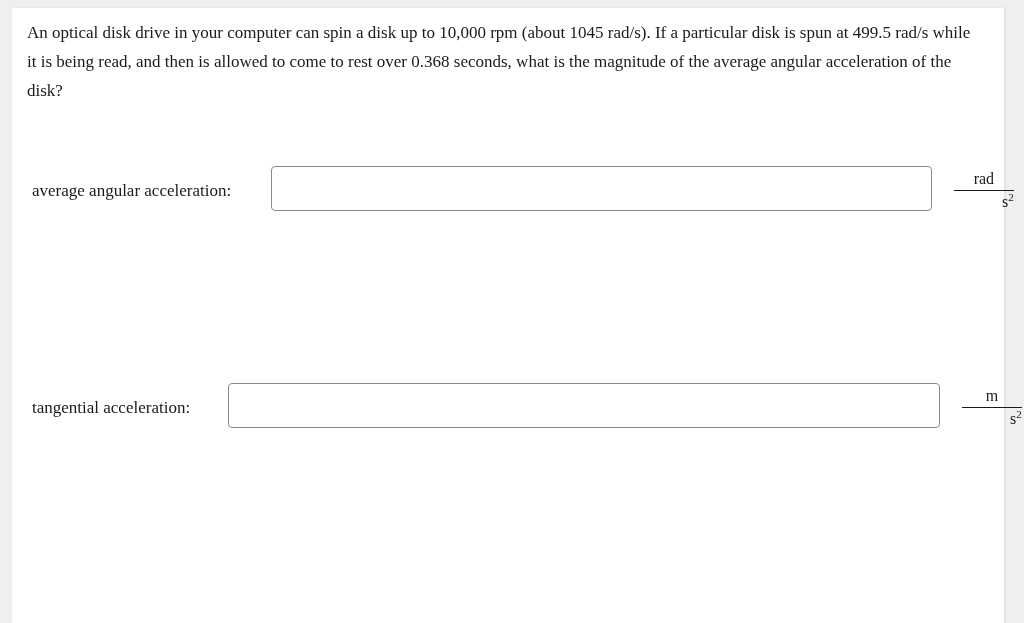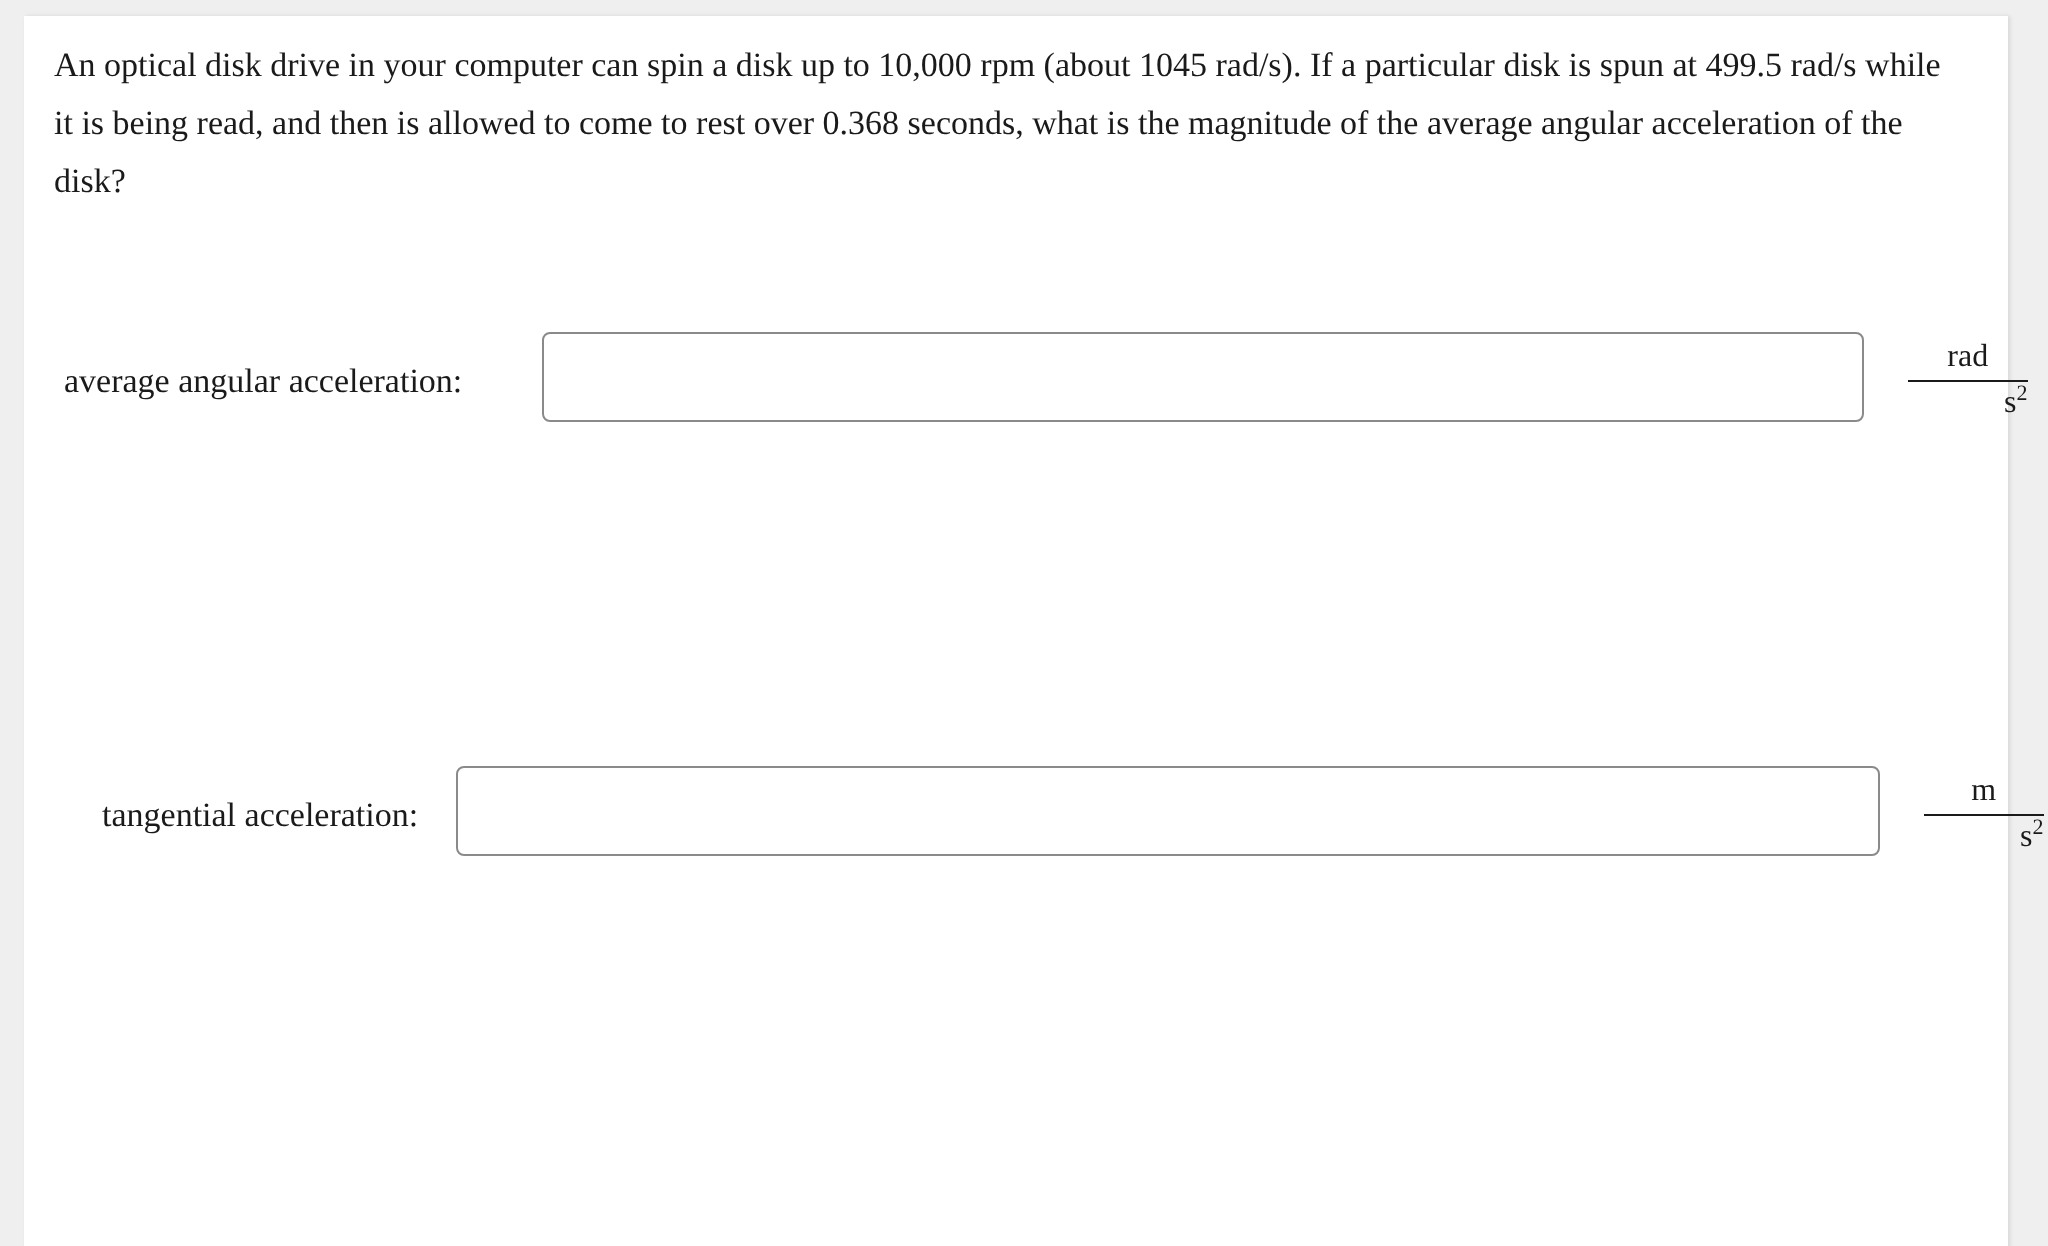--- a/index.html
+++ b/index.html
@@ -81,20 +81,20 @@
   <div class="question q1">An optical disk drive in your computer can spin a disk up to 10,000 rpm (about 1045 rad/s). If a particular disk is spun at 499.5 rad/s while it is being read, and then is allowed to come to rest over 0.368 seconds, what is the magnitude of the average angular acceleration of the disk?</div>
 
   <div class="label" style="top:173px;">average angular acceleration:</div>
   <input class="input" type="text" style="left: 259px; top: 158px; width: 661px;" value="">
   <div class="unit" style="left:942px; top:162px;">
     <span class="num">rad</span>
     <span class="den"><span>s</span><sup>2</sup></span>
   </div>
 
 
-  <div class="label" style="top:390px;margin-left:19px;">tangential acceleration:</div>
+  <div class="label" style="top:390px;">tangential acceleration:</div>
   <input class="input" type="text" style="left: 216px; top: 375px; width: 712px;" value="">
   <div class="unit" style="left:950px; top:379px;">
     <span class="num">m</span>
     <span class="den"><span>s</span><sup>2</sup></span>
   </div>
 
 </div>
 
 </body></html>

